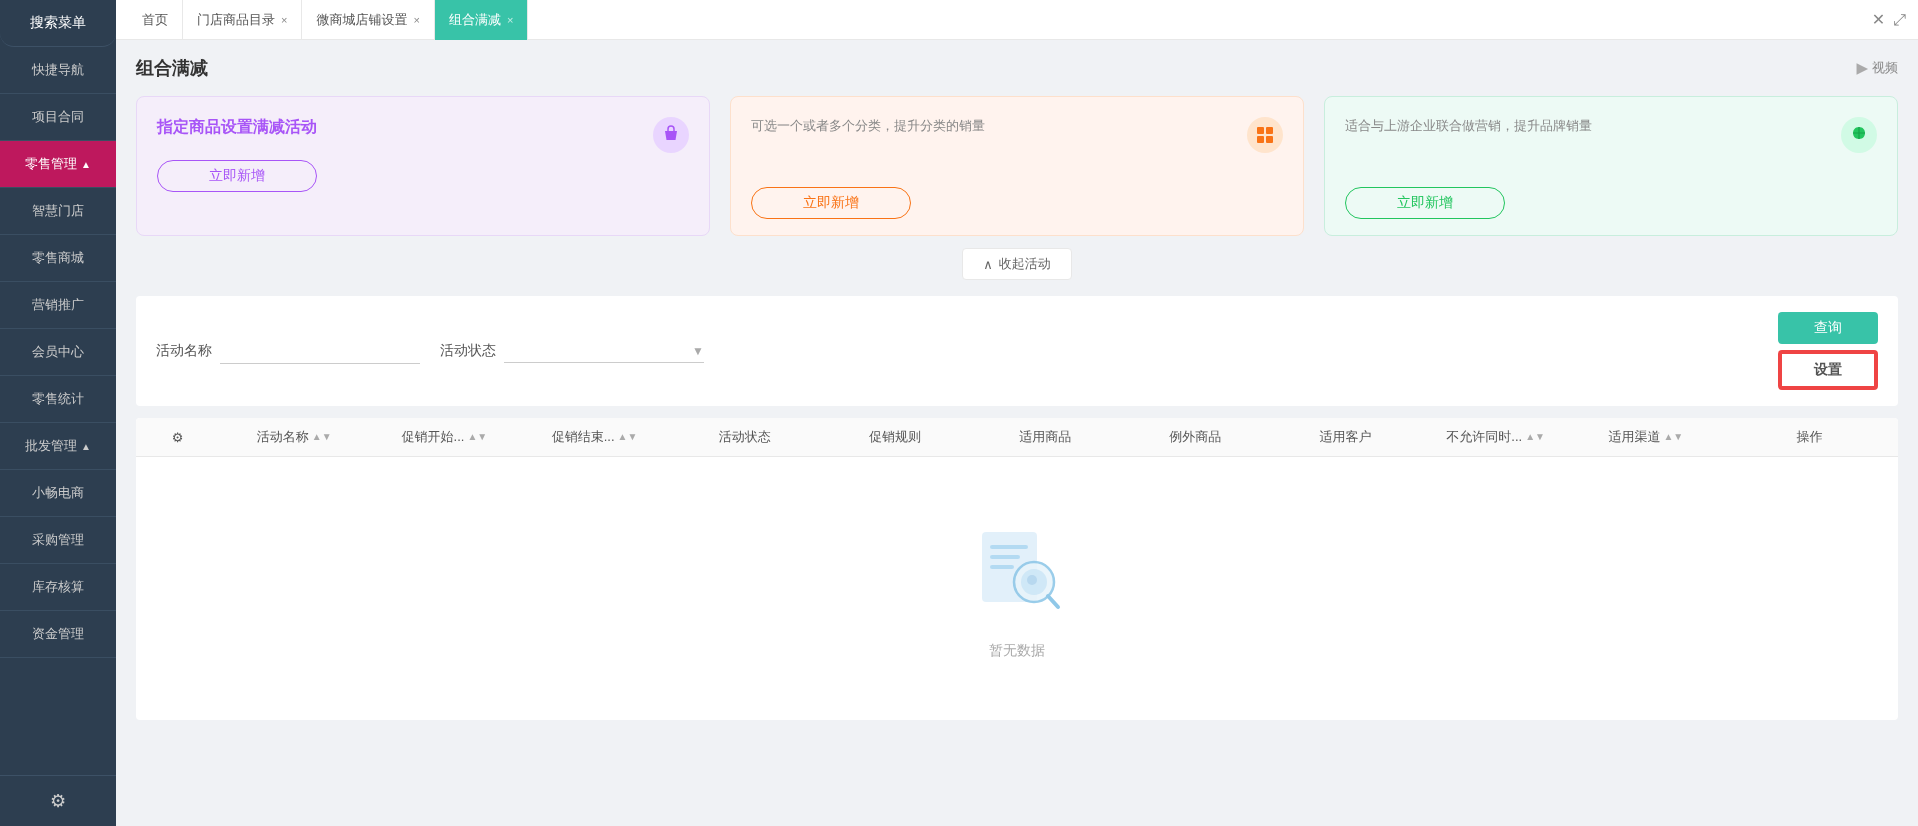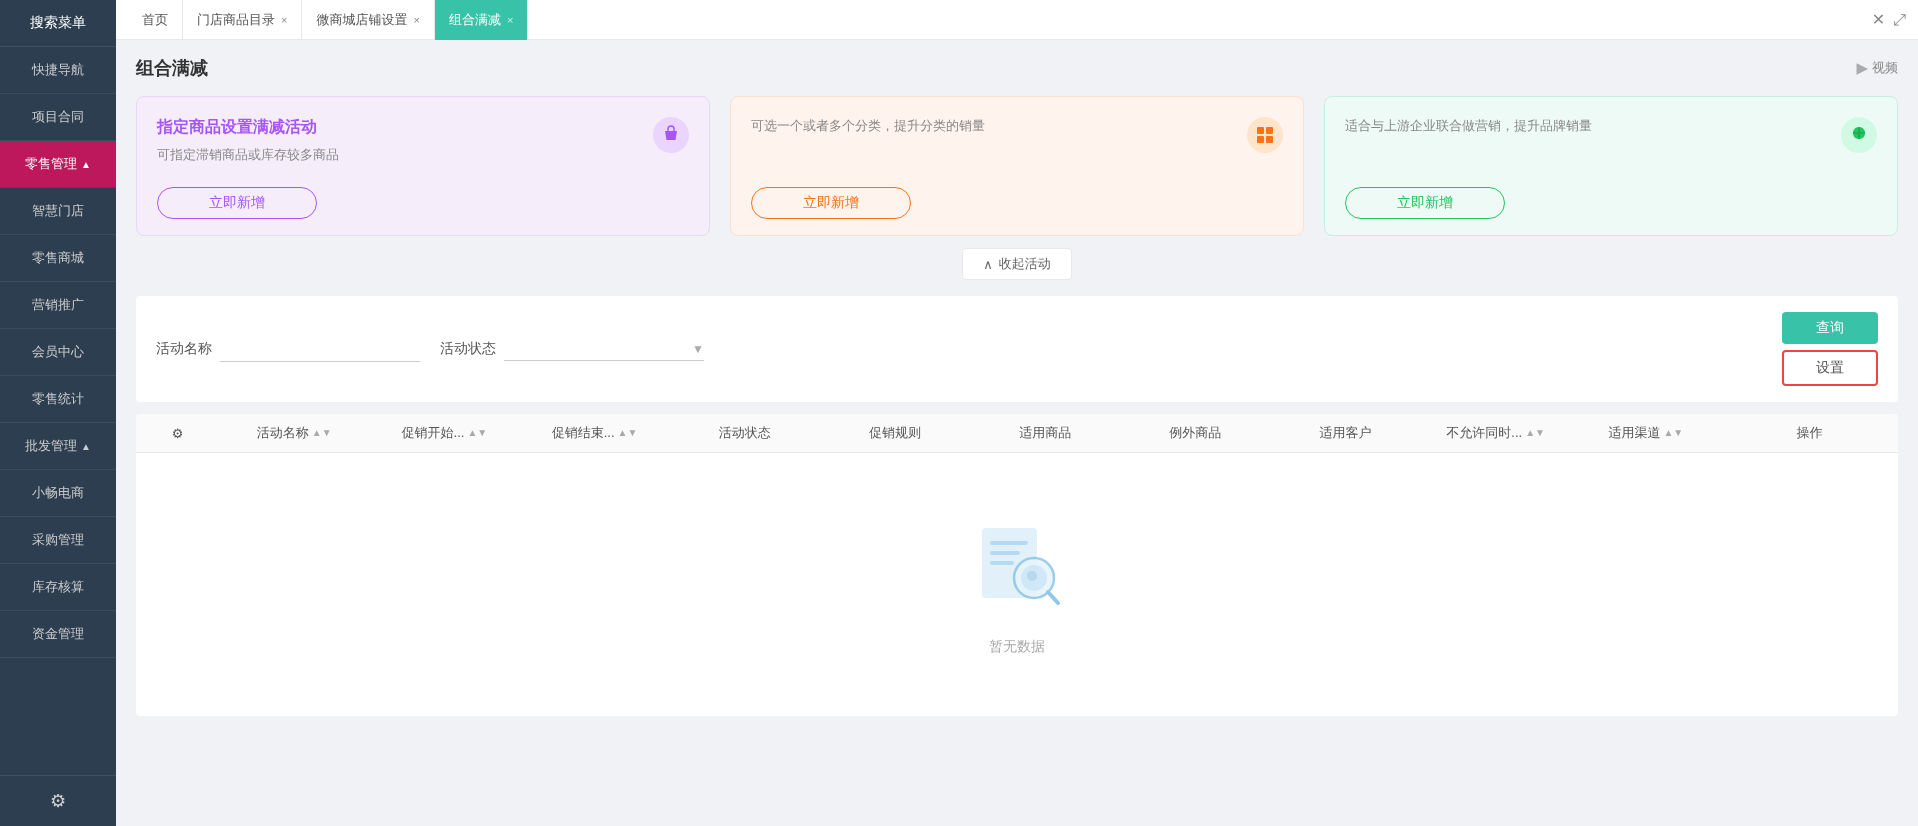--- a/index.html
+++ b/index.html
@@ -15,20 +15,21 @@
       flex-shrink: 0;
       height: 100%;
     }
     .sidebar-search {
       padding: 14px 0;
       text-align: center;
       color: #fff;
       font-size: 14px;
       border-bottom: 1px solid #3d5166;
       cursor: pointer;
+      border-radius: 14px;
     }
     .sidebar-item {
       padding: 14px 0;
       text-align: center;
       color: #ccc;
       font-size: 13px;
       cursor: pointer;
       border-bottom: 1px solid #3a4e62;
       display: flex;
       align-items: center;
@@ -240,25 +241,26 @@
       color: #fff;
       border: none;
       border-radius: 4px;
       padding: 7px 24px;
       font-size: 14px;
       cursor: pointer;
     }
     .btn-settings {
       background: #fff;
       color: #555;
-      border: 2px solid #ef4444;
+      border: 4px solid #ef4444;
       border-radius: 4px;
       padding: 7px 32px;
       font-size: 14px;
       cursor: pointer;
+      font-weight: bold;
     }
 
     
     .table-wrap {
       background: #fff;
       border-radius: 4px;
       overflow: hidden;
     }
     .table-header {
       display: flex;
@@ -390,21 +392,20 @@
 
       <div class="card card-purple">
         <div class="card-title">指定商品设置满减活动</div>
         <div class="card-icon" style="color:#a855f7; font-size:32px;">
           <svg width="36" height="36" viewBox="0 0 36 36" fill="none">
             <circle cx="18" cy="18" r="18" fill="#e9d5ff"></circle>
             <path d="M12 14h12l-1.5 9H13.5L12 14z" fill="#a855f7"></path>
             <path d="M15 14v-2a3 3 0 016 0v2" stroke="#a855f7" stroke-width="1.5" fill="none"></path>
           </svg>
         </div>
-        <div class="card-desc">可指定滞销商品或库存较多商品</div>
         <button class="card-btn">立即新增</button>
       </div>
 
       <div class="card card-orange">
         <div class="card-icon">
           <svg width="36" height="36" viewBox="0 0 36 36" fill="none">
             <circle cx="18" cy="18" r="18" fill="#ffe4cc"></circle>
             <rect x="10" y="10" width="7" height="7" rx="1" fill="#f97316"></rect>
             <rect x="19" y="10" width="7" height="7" rx="1" fill="#f97316"></rect>
             <rect x="10" y="19" width="7" height="7" rx="1" fill="#f97316"></rect>

